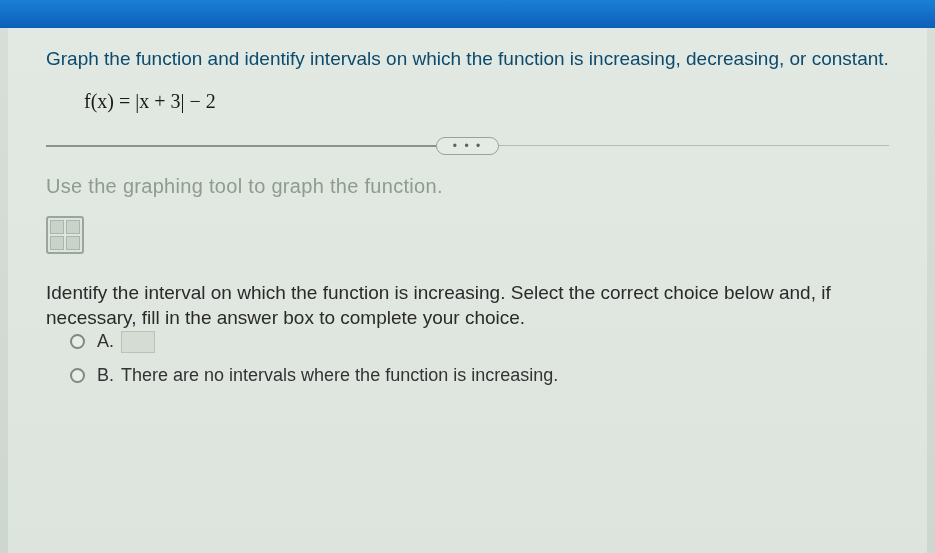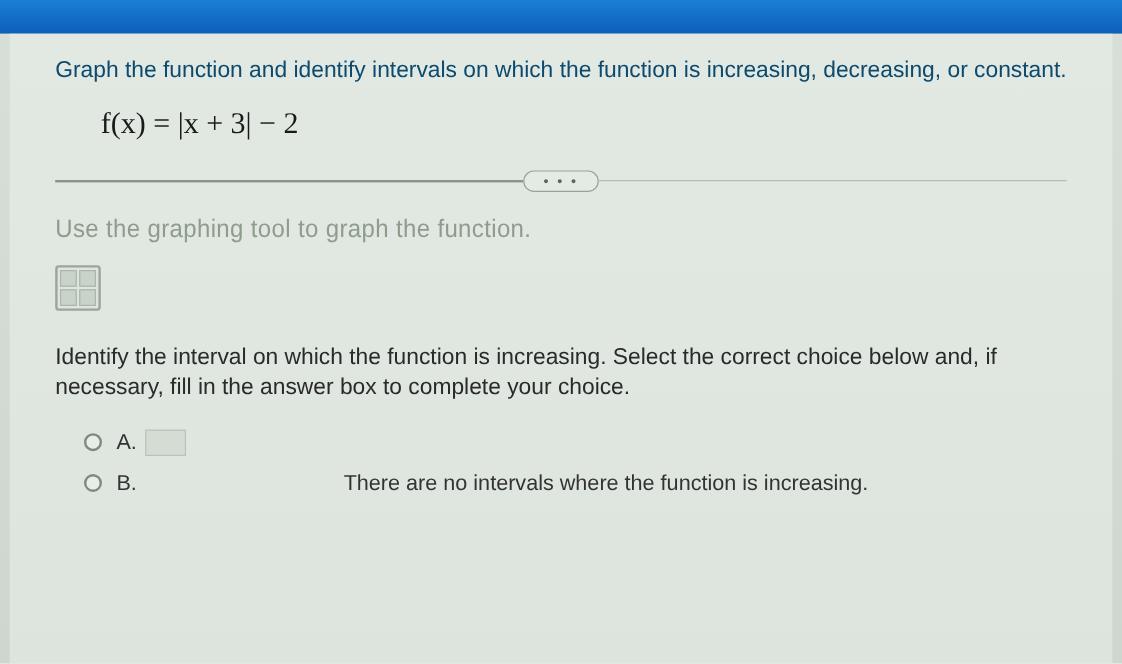--- a/index.html
+++ b/index.html
@@ -21,21 +21,21 @@
       height: calc(100% - 28px);
       position: relative;
     }
     .question-prompt {
       font-size: 19px;
       color: #0c4a6e;
       line-height: 1.35;
       margin-bottom: 18px;
     }
     .formula {
-      font-size: 25px;
+      font-size: 20px;
       color: #1a1a1a;
       margin-left: 38px;
       margin-bottom: 24px;
       font-family: 'Times New Roman', serif;
     }
     .hr-wrap {
       display: flex;
       align-items: center;
       margin-bottom: 20px;
     }
@@ -86,21 +86,20 @@
       cursor: pointer;
     }
     .graph-icon .cell {
       background: #c9d3ca;
       border: 1px solid #a8b6ab;
     }
     .sub-question {
       font-size: 19px;
       color: #2a2a2a;
       line-height: 1.35;
-      margin-bottom: 22px;
     }
     .choices {
       margin-left: 24px;
     }
     .choice-row {
       display: flex;
       align-items: flex-start;
       margin-bottom: 8px;
     }
     .radio {
@@ -139,21 +138,20 @@
     }
     .cursor-tick {
       display: inline-block;
       font-size: 13px;
       vertical-align: top;
       margin-left: 6px;
     }
     .choice-text {
       font-size: 18px;
       color: #333;
-      text-align: center;
     }
   </style>
 </head>
 <body>
 
 <div class="top-bar"></div>
 
 <div class="content">
 
   <p class="question-prompt">Graph the function and identify intervals on which the function is increasing, decreasing, or constant.</p>

